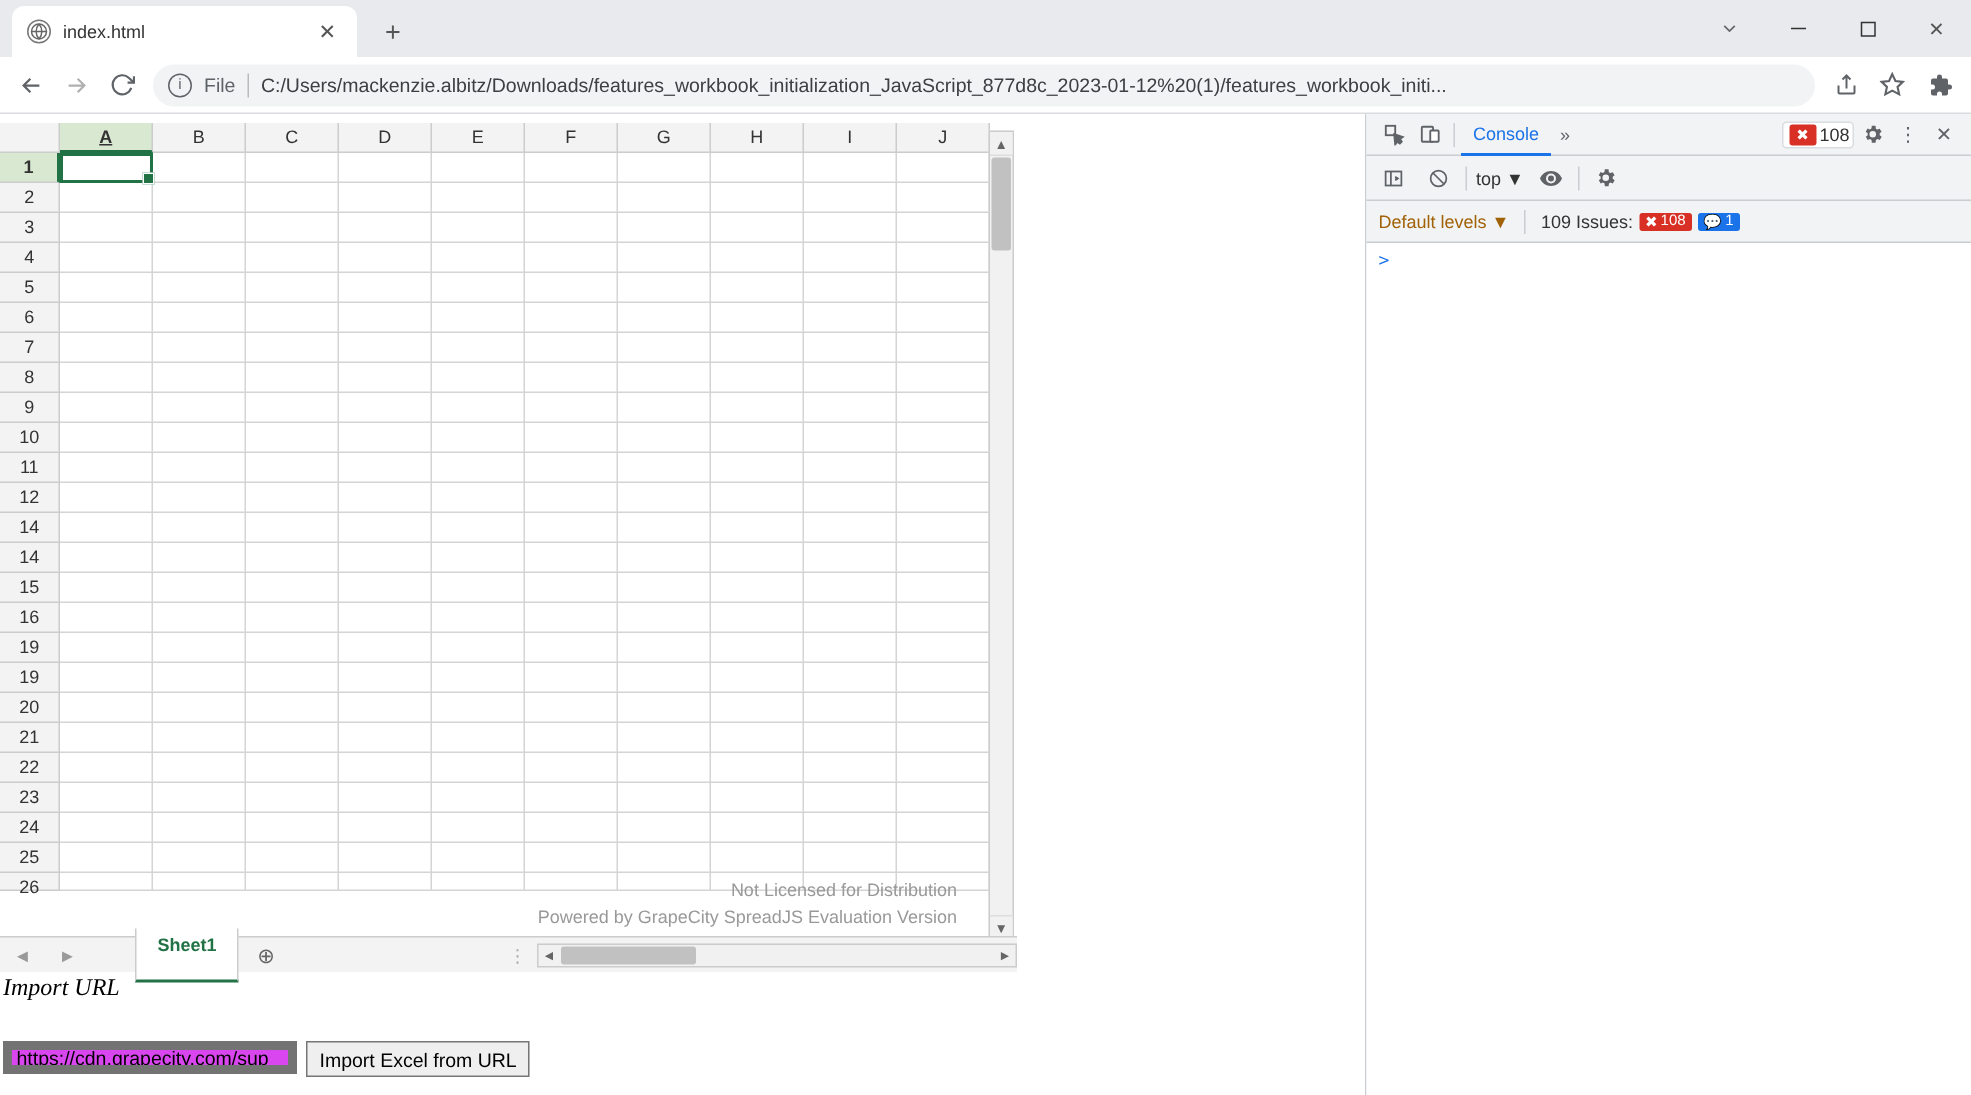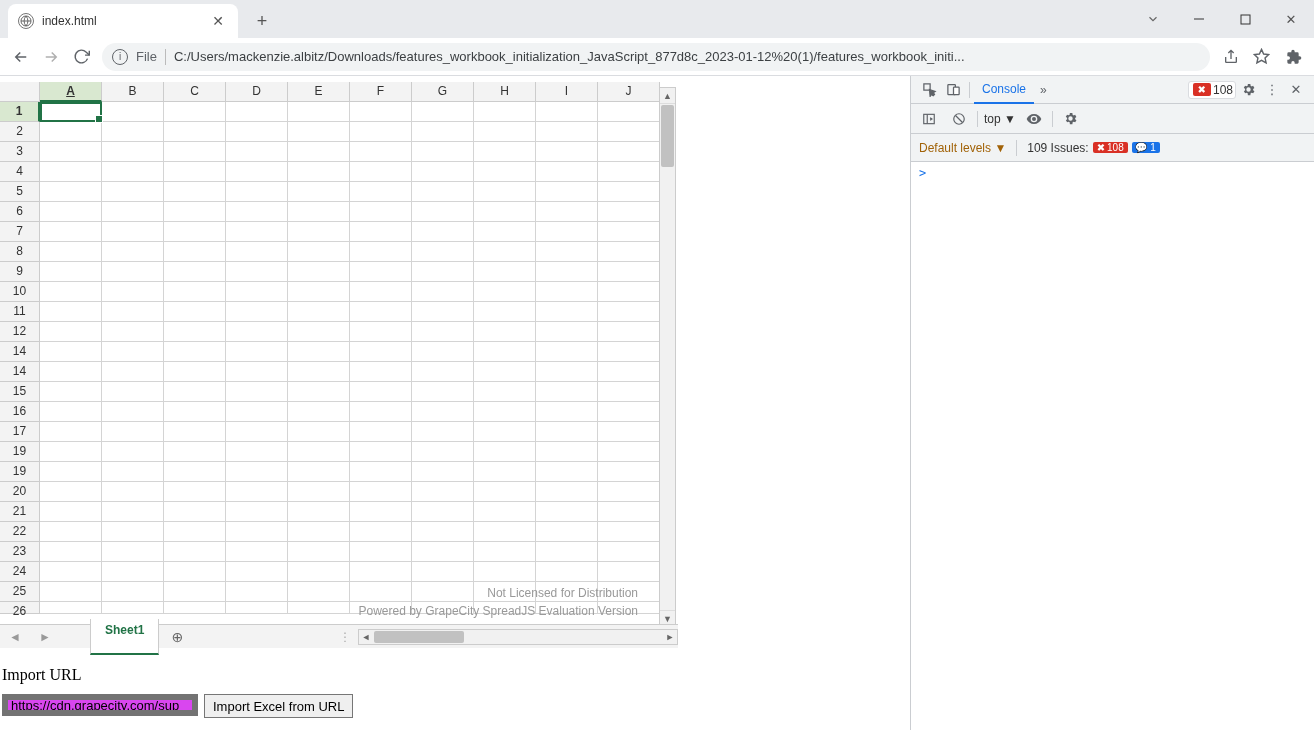--- a/index.html
+++ b/index.html
@@ -57,21 +57,21 @@
   .tabstrip .nav { width:30px; text-align:center; color:#999;}
   .tabstrip .spc { width:30px;}
   .tabstrip .sheet { height:36px; padding:0 14px; background:#fff; border:1px solid #ccc; border-top:none; border-bottom:2px solid #217346; color:#217346; font-weight:600; line-height:22px; cursor:pointer;}
   .tabstrip .add { width:36px; text-align:center; color:#666; font-size:14px; cursor:pointer;}
   .tabstrip .grip { margin-left:auto; margin-right:6px; color:#aaa; letter-spacing:1px;}
   .tabstrip .hscroll { width:320px; height:16px; background:#f1f1f1; border:1px solid #ccc; display:flex; align-items:center; position:relative;}
   .tabstrip .hscroll .hb { width:14px; text-align:center; font-size:9px; color:#666;}
   .tabstrip .hscroll .hb.r { margin-left:auto;}
   .tabstrip .hscroll .ht { position:absolute; left:15px; top:1px; bottom:1px; width:90px; background:#c1c1c1; border-radius:2px;}
   
-  .import-label { position:absolute; left:2px; top:590px; font-family:"Times New Roman",serif; font-size:16px; color:#000;}
+  .import-label { position:absolute; left:2px; top:574px; font-family:"Times New Roman",serif; font-size:16px; color:#000;font-style:italic;}
   .import-row { position:absolute; left:2px; top:618px; display:flex; gap:6px;}
   .import-row input[type=text]{ width:196px; height:22px; border:6px solid #737373; font-family:Arial; font-size:13px; padding:1px 3px; background:#d946ef;}
   .import-row button { height:24px; padding:2px 8px; border:1px solid #767676; background:#efefef; font-family:Arial; font-size:13px; cursor:pointer;}
   
   .dt-top { height:28px; border-bottom:1px solid #cacdd1; display:flex; align-items:center; padding:0 6px; background:#f1f3f4;justify-content:center;}
   .dt-top .dico { width:24px; height:24px; display:flex; align-items:center; justify-content:center; color:#5f6368; cursor:pointer; font-size:13px;}
   .dt-top .divider { width:1px; height:16px; background:#cacdd1; margin:0 4px;}
   .dt-top .tabname { padding:0 8px; height:28px; line-height:26px; color:#1a73e8; border-bottom:2px solid #1a73e8; cursor:pointer;}
   .dt-top .more { padding:0 6px; color:#5f6368; cursor:pointer;}
   .dt-top .spacer {flex:1;}
@@ -423,33 +423,20 @@
             <div class="cell"></div>
             <div class="cell"></div>
             <div class="cell"></div>
             <div class="cell"></div>
             <div class="cell"></div>
             <div class="cell"></div>
             <div class="cell"></div>
             <div class="cell"></div>
           </div>
           <div class="row">
-            <div class="rowhead">17</div>
-            <div class="cell"></div>
-            <div class="cell"></div>
-            <div class="cell"></div>
-            <div class="cell"></div>
-            <div class="cell"></div>
-            <div class="cell"></div>
-            <div class="cell"></div>
-            <div class="cell"></div>
-            <div class="cell"></div>
-            <div class="cell"></div>
-          </div>
-          <div class="row">
             <div class="rowhead">19</div>
             <div class="cell"></div>
             <div class="cell"></div>
             <div class="cell"></div>
             <div class="cell"></div>
             <div class="cell"></div>
             <div class="cell"></div>
             <div class="cell"></div>
             <div class="cell"></div>
             <div class="cell"></div>

